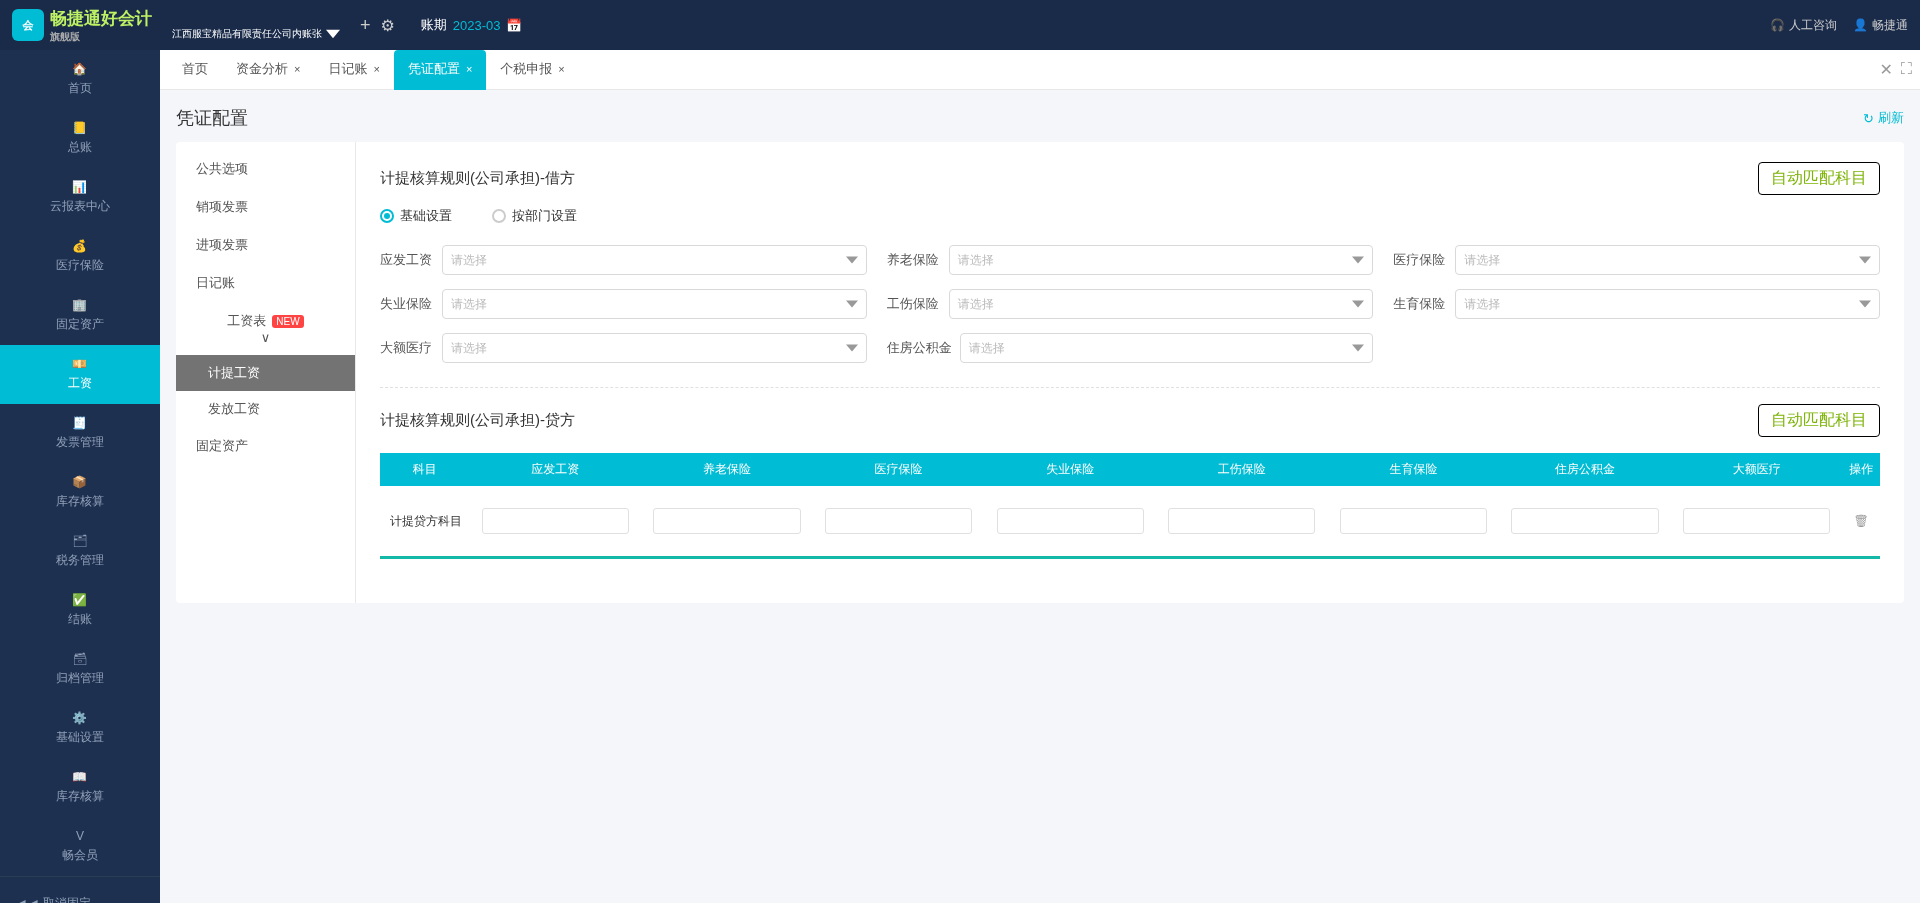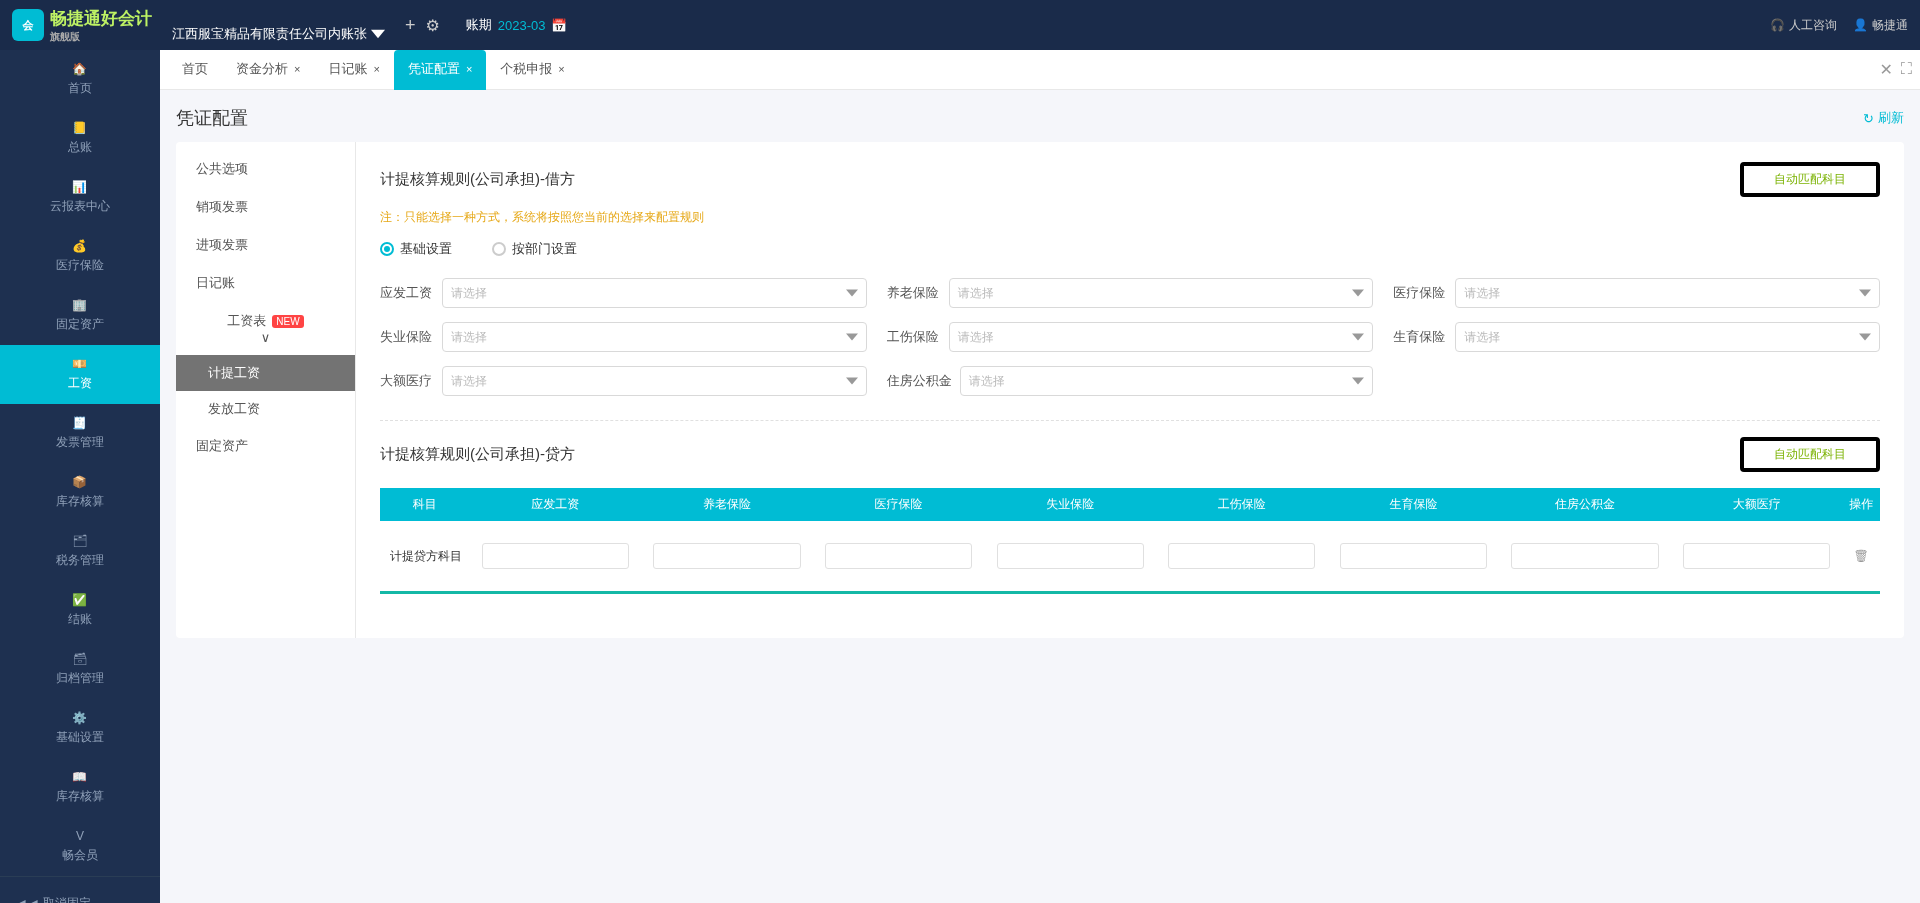--- a/index.html
+++ b/index.html
@@ -5,21 +5,21 @@
     * { box-sizing: border-box; margin: 0; padding: 0; }
     body { font-family: "Microsoft YaHei", "PingFang SC", sans-serif; font-size: 13px; background: #f0f2f5; display: flex; flex-direction: column; height: 903px; overflow: hidden; }
 
     
     .top-bar { height: 50px; background: #1a2b4a; display: flex; align-items: center; padding: 0 12px; gap: 10px; flex-shrink: 0; }
     .logo-area { display: flex; align-items: center; gap: 6px; color: white; font-size: 14px; font-weight: bold; }
     .logo-icon { width: 32px; height: 32px; background: #00bcd4; border-radius: 6px; display: flex; align-items: center; justify-content: center; color: white; font-size: 12px; }
     .logo-text { display: flex; flex-direction: column; }
     .logo-main { font-size: 17px; color: #bef264; }
     .logo-sub { font-size: 10px; color: #aaa; }
-    .company-select { display: flex; align-items: center; gap: 4px; color: white; font-size: 13px; cursor: pointer; margin-left: 10px; margin-top: 17px; }
+    .company-select { display: flex; align-items: center; gap: 4px; color: white; font-size: 10px; cursor: pointer; margin-left: 10px; margin-top: 17px; }
     .company-select svg { width: 14px; height: 14px; fill: white; }
     .top-bar-actions { margin-left: auto; display: flex; align-items: center; gap: 16px; }
     .top-bar-btn { display: flex; align-items: center; gap: 4px; color: #ccc; font-size: 12px; cursor: pointer; }
     .period-area { display: flex; align-items: center; gap: 6px; color: white; font-size: 13px; margin-left: 16px; }
     .add-icon { color: #ccc; font-size: 18px; cursor: pointer; }
     .gear-icon { color: #ccc; font-size: 16px; cursor: pointer; }
 
     
     .main-layout { display: flex; flex: 1; overflow: hidden; }
 
@@ -73,21 +73,21 @@
     .radio-circle.unchecked { border-color: #ccc; }
 
     
     .form-grid { display: grid; grid-template-columns: repeat(3, 1fr); gap: 14px 20px; margin-bottom: 12px; }
     .form-item { display: flex; align-items: center; gap: 8px; }
     .form-label { font-size: 13px; color: #555; white-space: nowrap; min-width: 54px; }
     .form-select { flex: 1; height: 30px; border: 1px solid #d9d9d9; border-radius: 4px; display: flex; align-items: center; padding: 0 8px; font-size: 12px; color: #bbb; cursor: pointer; justify-content: space-between; }
     .form-select svg { width: 12px; height: 12px; fill: #999; }
 
     
-    .auto-match-btn { float: right; padding: 5px 30px; border: 4px solid #000000; color: #7cb305; font-size: 12px; border-radius: 4px; cursor: pointer; background: white; margin-bottom: 8px; }
+    .auto-match-btn { float: right; padding: 5px 12px; border: 1px solid #000000; color: #7cb305; font-size: 16px; border-radius: 4px; cursor: pointer; background: white; margin-bottom: 8px; }
 
     
     .config-table { width: 100%; border-collapse: collapse; margin-top: 8px; }
     .config-table thead tr { background: #00bcd4; }
     .config-table thead th { padding: 8px 6px; color: white; font-size: 12px; font-weight: normal; text-align: center; }
     .config-table tbody tr { background: white; }
     .config-table tbody td { padding: 22px 4px; border-bottom: 3px solid #14b8a6; text-align: center; font-size: 12px; color: #333; }
     .config-table tbody td:first-child { text-align: left; padding-left: 10px; }
     .table-input { width: 90%; height: 26px; border: 1px solid #e0e0e0; border-radius: 3px; text-align: center; font-size: 12px; }
 
@@ -285,21 +285,20 @@
           </div>
         </div>
 
         <div class="right-content">
 
           <div class="section">
             <div class="section-header-row">
               <span class="section-title">计提核算规则(公司承担)-借方</span>
               <button class="auto-match-btn">自动匹配科目</button>
             </div>
-            <div class="section-note">注：只能选择一种方式，系统将按照您当前的选择来配置规则</div>
 
             <div class="radio-group">
               <div class="radio-item">
                 <div class="radio-circle checked"></div>
                 <span>基础设置</span>
               </div>
               <div class="radio-item">
                 <div class="radio-circle unchecked"></div>
                 <span>按部门设置</span>
               </div>

